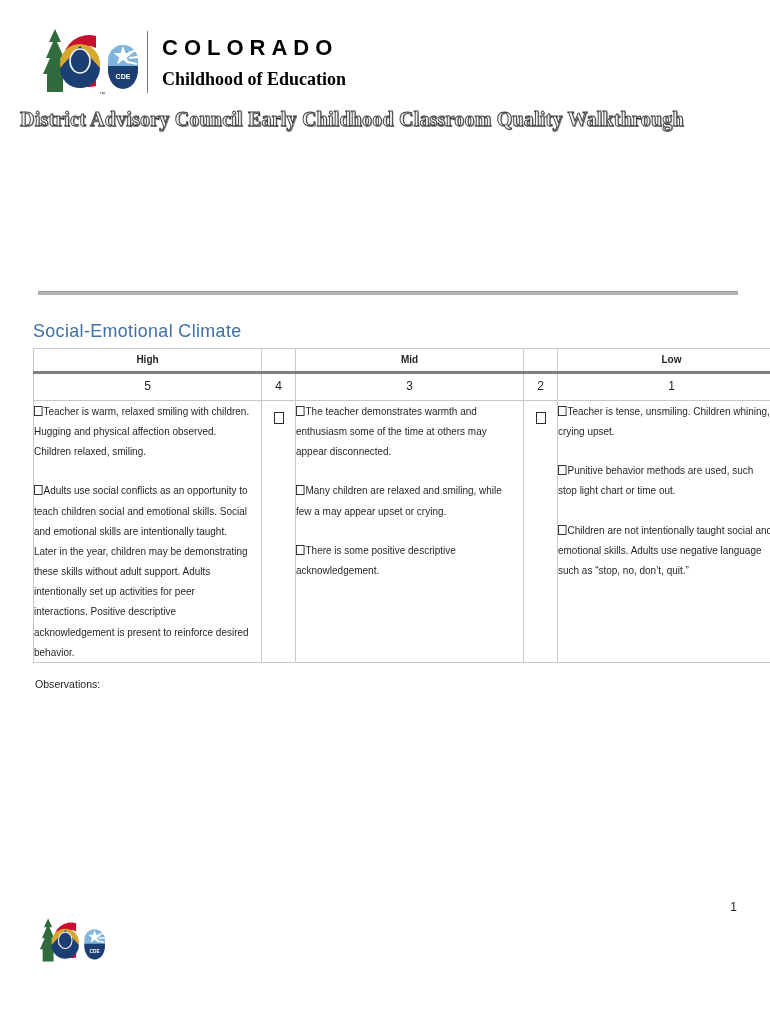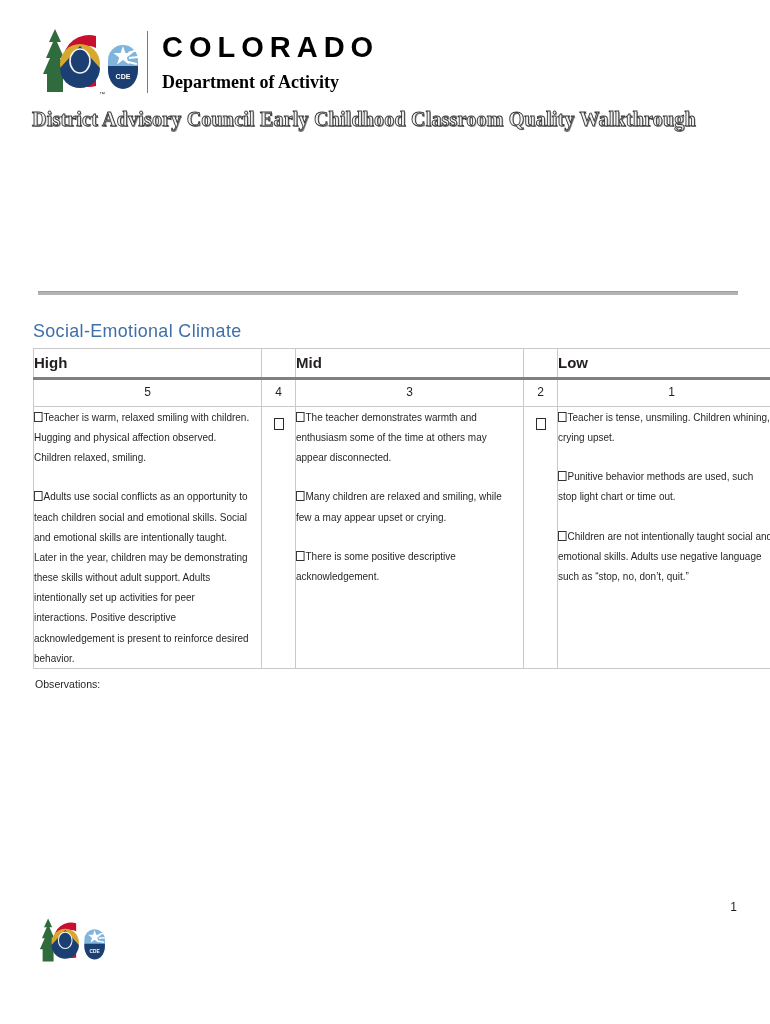--- a/index.html
+++ b/index.html
@@ -46,37 +46,37 @@
     margin: 0 14px 0 6px;
     flex: 0 0 auto;
   }
   .wordmark {
     flex: 0 0 auto;
     line-height: 1;
   }
   .wm-colorado {
     font-family: "Liberation Sans", sans-serif;
     font-weight: bold;
-    font-size: 29px;
+    font-size: 22px;
     letter-spacing: 6px;
     color: #000000;
     margin-bottom: 11px;
   }
   .wm-dept {
     font-family: "Liberation Serif", serif;
     font-weight: bold;
     font-size: 18px;
     color: #000000;
     letter-spacing: 0px;
   }
 
   
   .doc-title {
     position: absolute;
-    left: 32px;
+    left: 20px;
     top: 108px;
     font-family: "Liberation Serif", serif;
     font-weight: bold;
     font-size: 20px;
     letter-spacing: 0.2px;
     color: #f2f2f2;
     -webkit-text-stroke: 0.9px #3a3a3a;
     text-shadow: 1px 1px 0 #9a9a9a;
     white-space: nowrap;
   }
@@ -140,23 +140,23 @@
     border-collapse: collapse;
     table-layout: fixed;
   }
   .rubric td, .rubric th {
     border: 1px solid #c9c9c9;
     vertical-align: top;
     padding: 0;
   }
   .rubric th {
     font-weight: bold;
-    text-align: left;
-    font-family: "Liberation Sans Narrow", "Liberation Sans", sans-serif;
-    font-size: 15px;
+    text-align: center;
+    font-family: "Liberation Sans Narrow", "Liberation Sans", sans-serif;
+    font-size: 10px;
     font-stretch: condensed;
     padding: 5px 0 6px;
     color: #231f20;
   }
   .rubric thead tr.head-row th {
     border-bottom: 3px solid #808080;
   }
   .rubric tr.score-row td {
     text-align: center;
     font-family: "Liberation Sans Narrow", "Liberation Sans", sans-serif;
@@ -269,21 +269,21 @@
           </g>
           <text x="90" y="55" text-anchor="middle" font-family="Liberation Sans, sans-serif" font-size="7" font-weight="bold" fill="#ffffff">CDE</text>
         </g>
       </svg>
     </div>
 
     <div class="wordmark-sep"></div>
 
     <div class="wordmark">
       <div class="wm-colorado">COLORADO</div>
-      <div class="wm-dept">Department of Activity</div>
+      <div class="wm-dept">Childhood of Education</div>
     </div>
   </div>
 
   <div class="doc-title">District Advisory Council Early Childhood Classroom Quality Walkthrough</div>
 
 
   <div class="divider"></div>
 
   <div class="section-heading">Social-Emotional Climate</div>
 

